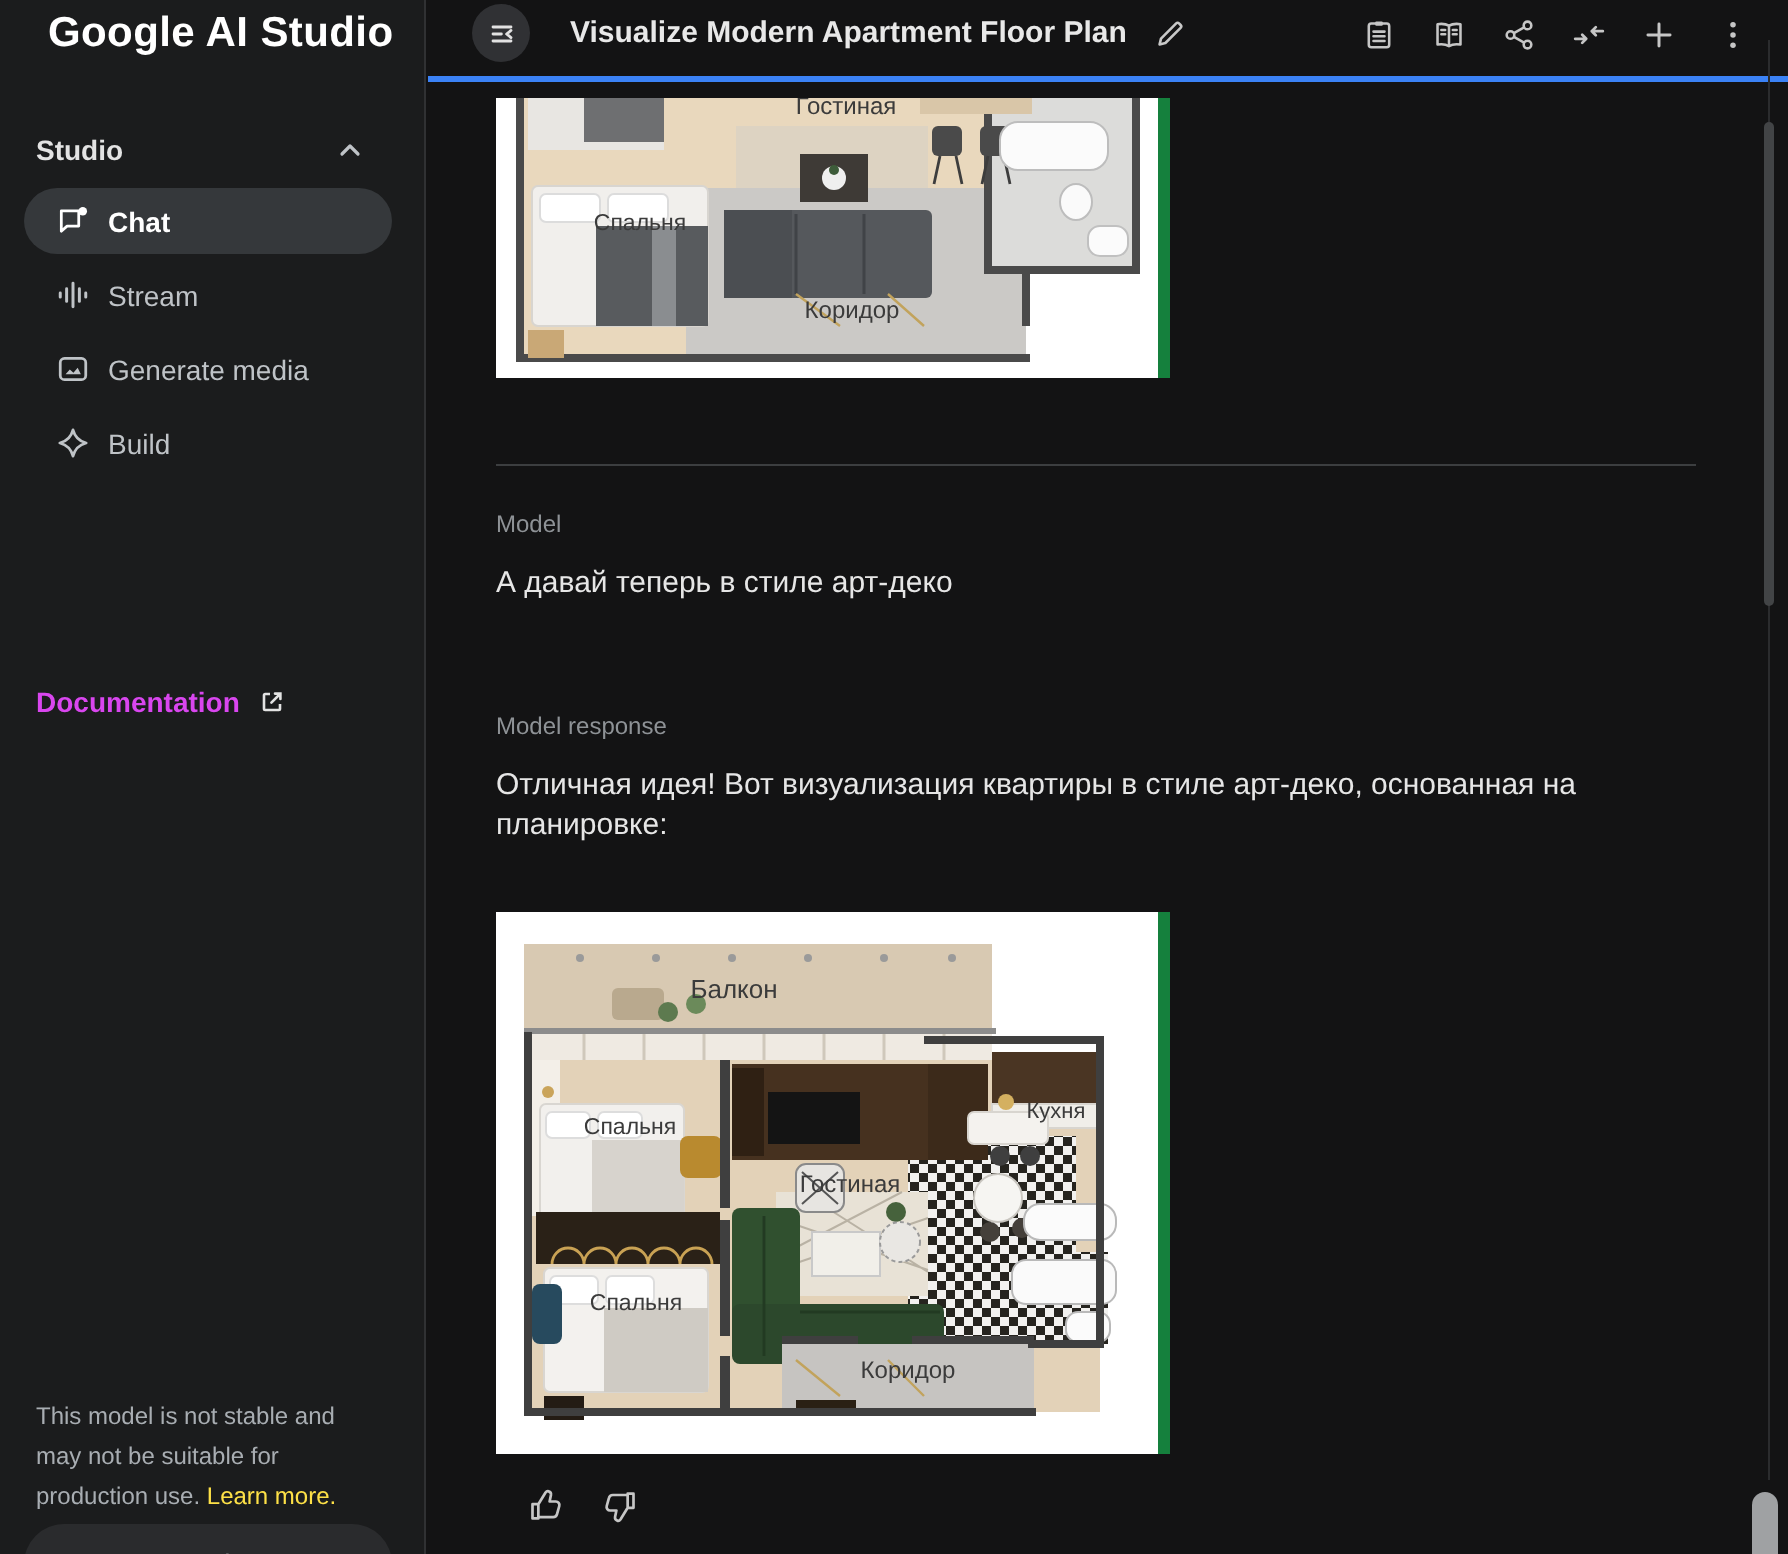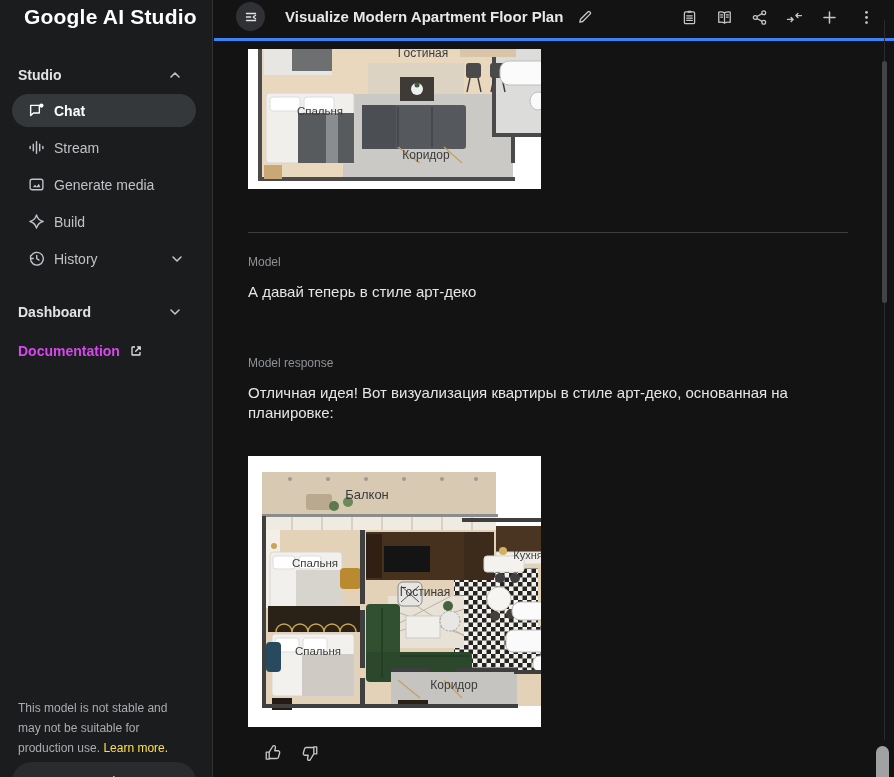--- a/index.html
+++ b/index.html
@@ -40,21 +40,21 @@
     border-radius:50%; background:#303134; display:flex; align-items:center;
     justify-content:center; cursor:pointer; }
   .title { position:absolute; left:71px; top:8px; font-size:15px; font-weight:700;
     color:#e8e8e8; white-space:nowrap; }
   .edit-btn { position:absolute; left:361px; top:7px; width:20px; height:20px;
     display:flex; align-items:center; justify-content:center; cursor:pointer; }
   .topbar .act { position:absolute; top:6px; width:22px; height:22px; display:flex;
     align-items:center; justify-content:center; cursor:pointer; }
 
   
-  .plan-img { position:absolute; left:34px; width:293px; background:#f97316;
+  .plan-img { position:absolute; left:34px; width:337px; background:#15803d;
     overflow:hidden; cursor:pointer; }
   .img1 { top:49px; height:140px; }
   .img2 { top:456px; height:271px; }
   .divider { position:absolute; left:34px; top:232px; width:600px; height:1px;
     background:#3c3e40; }
   .role-label { position:absolute; left:34px; font-size:12px; color:#8e9296; }
   .msg-text { position:absolute; left:34px; font-size:15px; line-height:20px;
     color:#e6e6e6; }
   .fb-btn { position:absolute; top:743px; width:20px; height:20px; display:flex;
     align-items:center; justify-content:center; cursor:pointer; }
@@ -117,44 +117,21 @@
 
     <div class="nav-item" style="top:205px;">
       <span class="icon">
         <svg width="17" height="17" viewBox="0 0 16 16">
             <path d="M8 1.8C8.8 4.9 11.1 7.2 14.2 8 11.1 8.8 8.8 11.1 8 14.2 7.2 11.1 4.9 8.8 1.8 8 4.9 7.2 7.2 4.9 8 1.8Z" fill="none" stroke="#bfc3c7" stroke-width="1.3" stroke-linejoin="round"></path>
           </svg>
       </span>
       <span>Build</span>
     </div>
 
-    <div class="nav-item" style="top:242px;">
-      <span class="icon">
-        <svg width="17" height="17" viewBox="0 0 16 16">
-            <path d="M3.2 5.2A6 6 0 1 1 2.4 8" fill="none" stroke="#bfc3c7" stroke-width="1.3" stroke-linecap="round"></path>
-            <path d="M2.4 5.3V8h2.5" fill="none" stroke="#bfc3c7" stroke-width="1.3" stroke-linecap="round" stroke-linejoin="round"></path>
-            <path d="M8.2 5.2v3l2.2 1.3" fill="none" stroke="#bfc3c7" stroke-width="1.3" stroke-linecap="round"></path>
-          </svg>
-      </span>
-      <span>History</span>
-      <span class="chev icon">
-        <svg width="14" height="14" viewBox="0 0 14 14">
-            <path d="M3 5l4 4 4-4" fill="none" stroke="#bfc3c7" stroke-width="1.6" stroke-linecap="round" stroke-linejoin="round"></path>
-          </svg>
-      </span>
-    </div>
-
-    <div class="section-head" style="top:302px;">
-      <span>Dashboard</span>
-      <span class="chev icon">
-        <svg width="14" height="14" viewBox="0 0 14 14">
-            <path d="M3 5l4 4 4-4" fill="none" stroke="#bfc3c7" stroke-width="1.6" stroke-linecap="round" stroke-linejoin="round"></path>
-          </svg>
-      </span>
-    </div>
+
 
     <div class="doc-row" style="top:341px;">
       <span>Documentation</span>
       <span class="icon">
         <svg width="14" height="14" viewBox="0 0 14 14">
             <path d="M6 3H3.6c-.3 0-.6.3-.6.6v6.8c0 .3.3.6.6.6h6.8c.3 0 .6-.3.6-.6V8" fill="none" stroke="#e3e3e3" stroke-width="1.3"></path>
             <path d="M8.5 2.8h2.7v2.7M11 3l-4.3 4.3" fill="none" stroke="#e3e3e3" stroke-width="1.3" stroke-linecap="round"></path>
           </svg>
       </span>
     </div>

